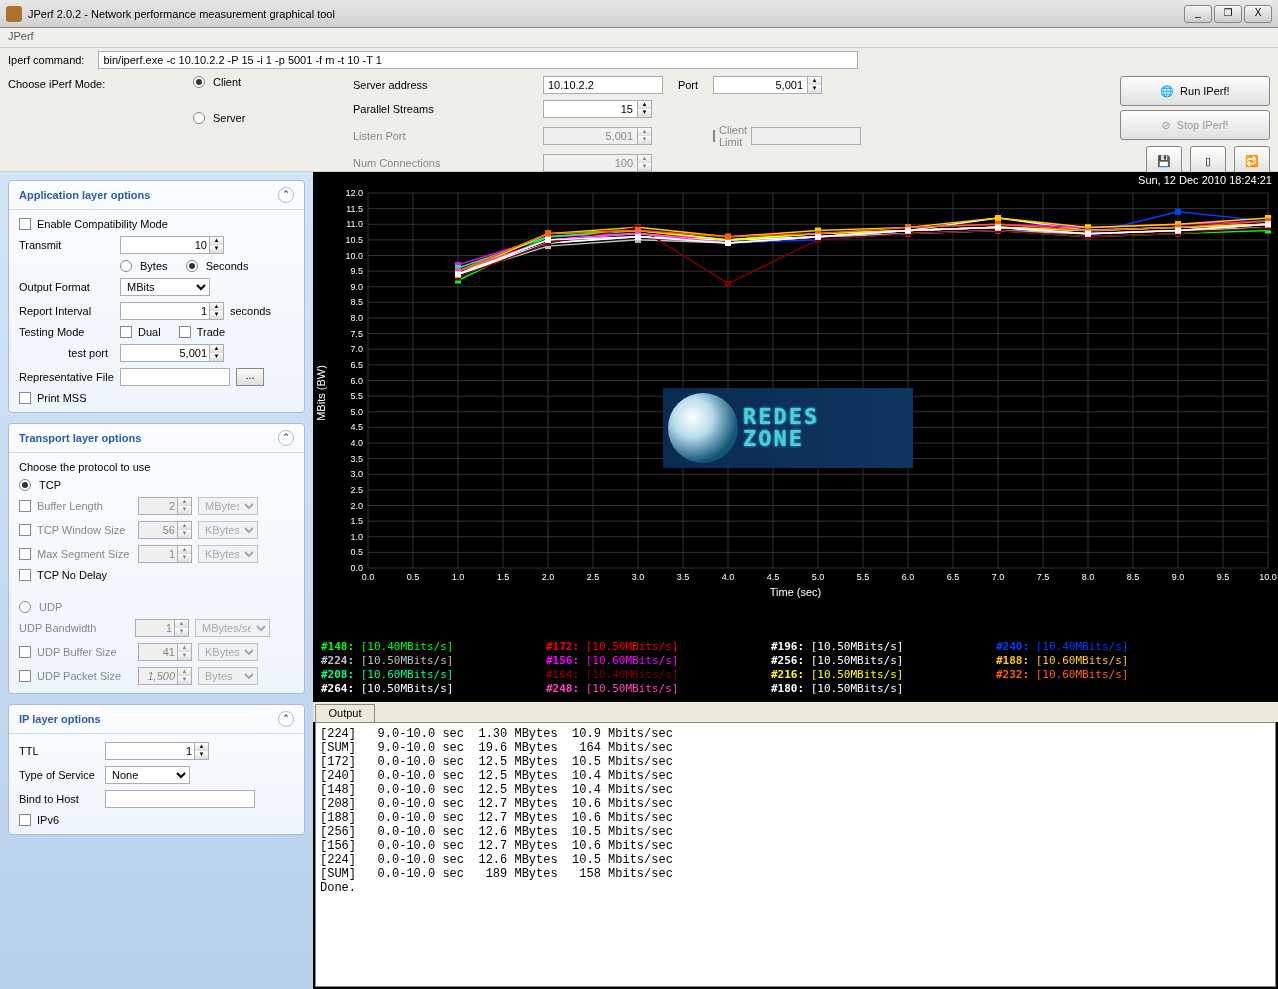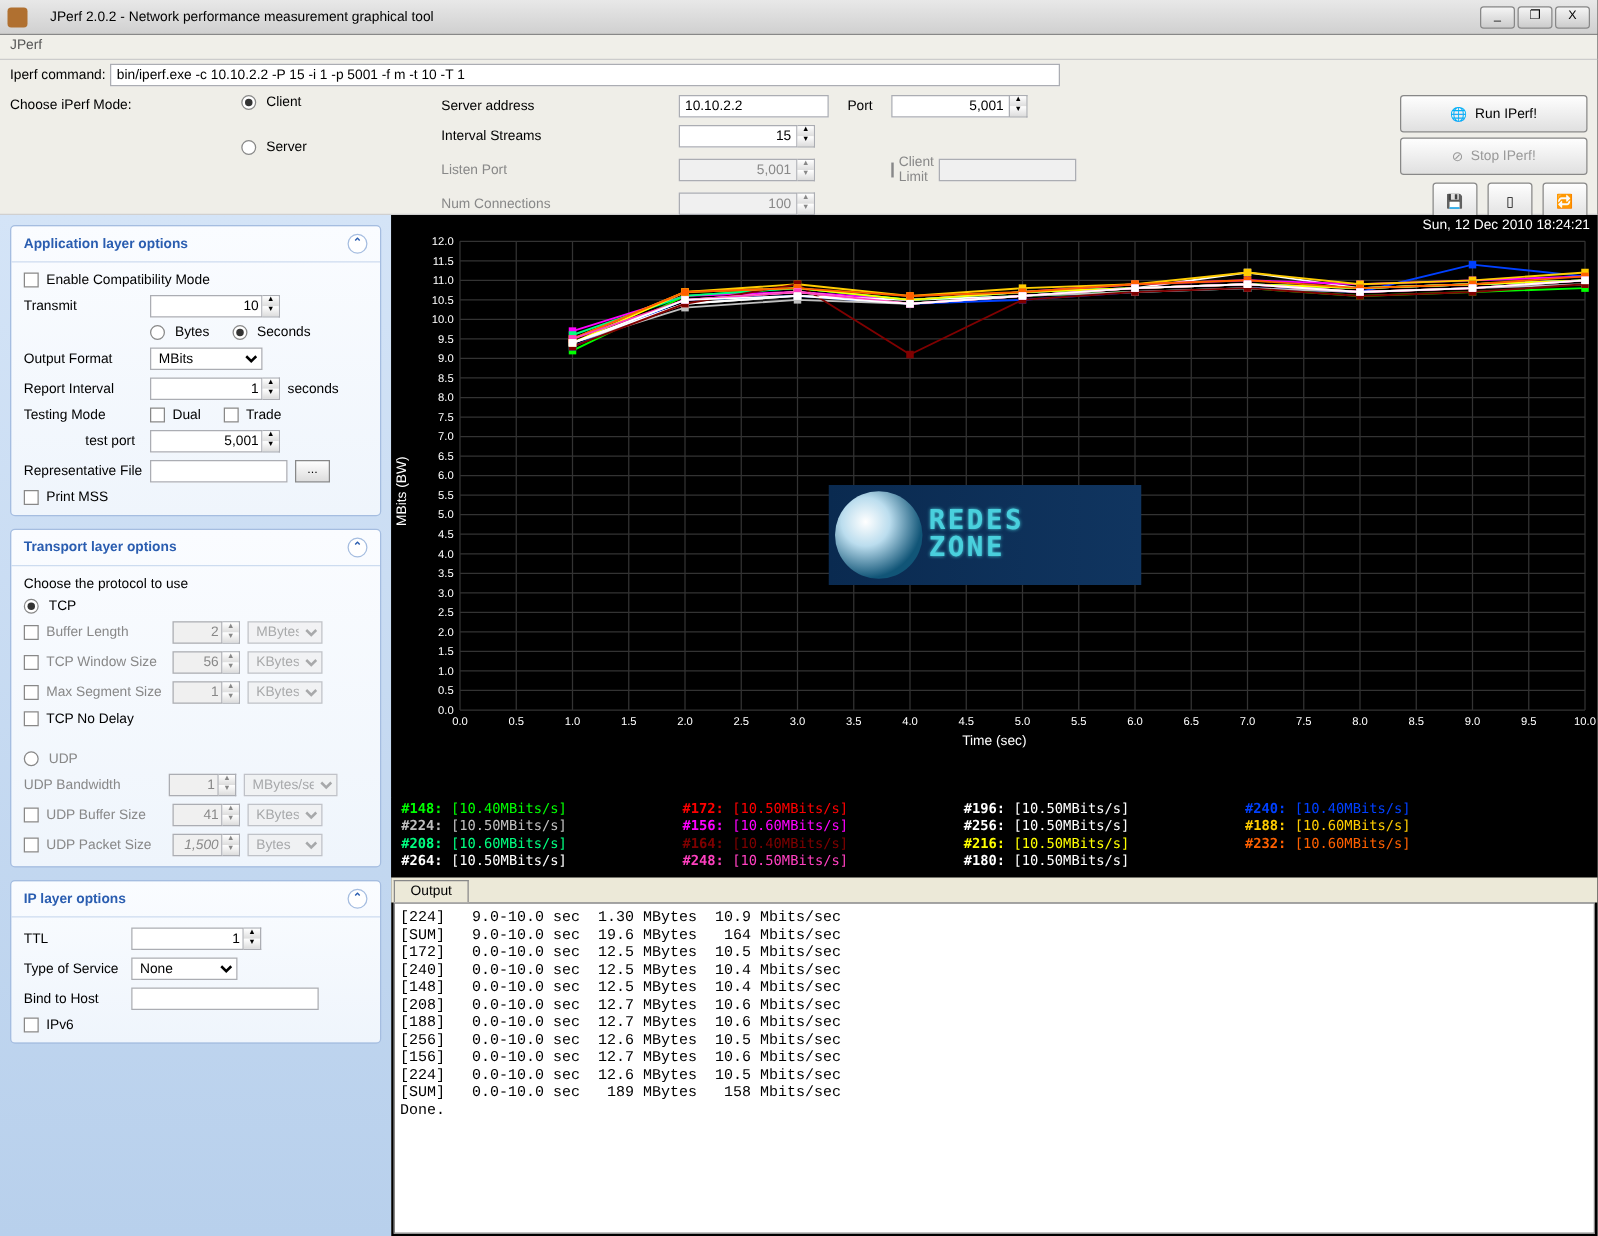--- a/index.html
+++ b/index.html
@@ -1,22 +1,22 @@
 <!DOCTYPE html>
 <html><head>
 <meta charset="utf-8">
 <style>
 * { box-sizing: border-box; }
 body { margin:0; font-family: Tahoma, Arial, sans-serif; font-size:11px; background:#eceae4; color:#000; overflow:hidden;}
-.titlebar { height:28px; background:linear-gradient(#e8e8e8,#d0d0d0); border-bottom:1px solid #888; display:flex; align-items:center; padding:0 6px; gap:18px;}
+.titlebar { height:28px; background:linear-gradient(#e8e8e8,#d0d0d0); border-bottom:1px solid #888; display:flex; align-items:center; padding:0 6px; gap:6px;}
 .titlebar .appicon{width:16px;height:16px;background:#b07030;border-radius:3px;}
 .titlebar .wincontrols{margin-left:auto;display:flex;gap:2px;}
 .titlebar .wbtn{width:28px;height:18px;background:linear-gradient(#f5f5f5,#ccc);border:1px solid #888;border-radius:3px;text-align:center;line-height:14px;font-size:10px;cursor:pointer;}
 .menubar{height:20px;background:#f0efe9;border-bottom:1px solid #ccc;padding:2px 8px;color:#555;}
-.cmdbar{height:24px;display:flex;align-items:center;padding:0 8px;gap:4px;background:#efeee8;}
+.cmdbar{height:24px;display:flex;align-items:center;padding:0 8px;gap:14px;background:#efeee8;}
 .cmdbar input{flex:0 0 760px;height:18px;font-size:11px;padding:1px 4px;border:1px solid #abadb3;}
 .moderow{display:flex;align-items:flex-start;padding:4px 8px 8px 8px;background:#efeee8;border-bottom:1px solid #d0d0d0;}
 .moderow .lbl{width:185px;padding-top:2px;}
 .moderow .opts{display:flex;flex-direction:column;gap:24px;width:160px;}
 .radio{display:flex;align-items:center;gap:8px;}
 .radio .dot{width:12px;height:12px;border:1px solid #888;border-radius:50%;background:#fff;display:flex;align-items:center;justify-content:center;}
 .radio.sel .dot::after{content:"";width:6px;height:6px;background:#333;border-radius:50%;}
 .servgrid{display:grid;grid-template-columns:190px 120px 50px 120px;row-gap:6px;align-items:center;}
 .servgrid input.txt{height:18px;border:1px solid #abadb3;padding:1px 4px;font-size:11px;}
 .spinbox{display:flex;align-items:center;}
@@ -97,21 +97,21 @@
       <input class="txt" value="10.10.2.2" style="">
       <span style="text-align:center;">Port</span>
       <div class="spinbox">
           <input value="5,001" style="">
           <div class="spins">
             <div>▲</div>
             <div>▼</div>
           </div>
         </div>
 
-      <span>Interval Streams</span>
+      <span>Parallel Streams</span>
       <div class="spinbox">
           <input value="15" style="">
           <div class="spins">
             <div>▲</div>
             <div>▼</div>
           </div>
         </div>
       <span></span>
         <span></span>
 

